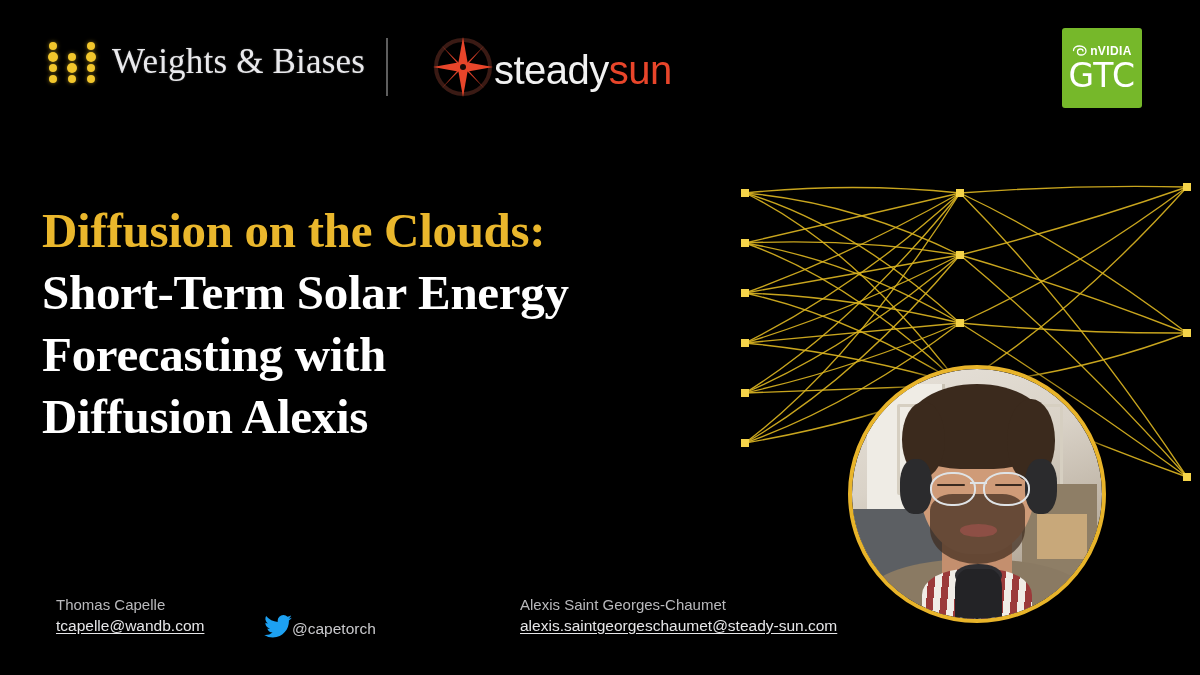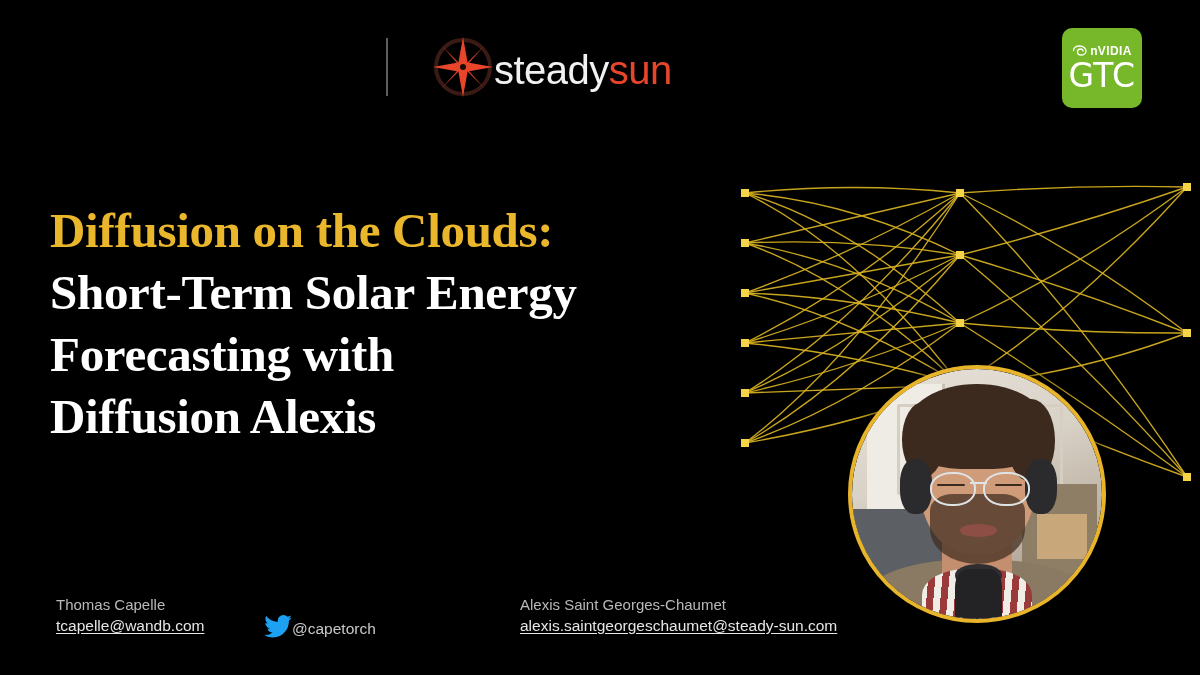--- a/index.html
+++ b/index.html
@@ -90,21 +90,21 @@
     top: 3px;
   }
   #steadysun-word .s-steady { color: #F1F1F1; }
   #steadysun-word .s-sun { color: #E8452A; }
 
   #gtc-badge {
     position: absolute;
     left: 1062px; top: 28px;
     width: 80px; height: 80px;
     background: #76B82A;
-    border-radius: 10px;
+    border-radius: 3px;
     display: flex;
     flex-direction: column;
     align-items: center;
     justify-content: center;
     gap: 1px;
   }
   #gtc-nvidia-row {
     display: flex;
     align-items: center;
     gap: 3px;
@@ -122,21 +122,21 @@
     font-size: 33px;
     font-weight: 400;
     letter-spacing: 0.5px;
     line-height: 1;
     font-family: "DejaVu Sans", sans-serif;
   }
 
   
   #title-block {
     position: absolute;
-    left: 50px; top: 200px;
+    left: 42px; top: 200px;
     width: 660px;
   }
   #title-block .tline {
     font-family: "Liberation Serif", serif;
     font-weight: bold;
     font-size: 49px;
     line-height: 62px;
     letter-spacing: -0.3px;
     white-space: nowrap;
   }
@@ -228,20 +228,37 @@
     white-space: nowrap;
   }
 </style>
 </head>
 <body>
 
 <div id="slide">
 
   <div id="logo-bar">
 
+    <div id="wandb-logo">
+      <span id="wandb-dots">
+        <i></i>
+          <i class="off"></i>
+          <i></i>
+        <i class="big"></i>
+          <i></i>
+          <i class="big"></i>
+        <i></i>
+          <i class="big"></i>
+          <i></i>
+        <i></i>
+          <i></i>
+          <i></i>
+      </span>
+      <span id="wandb-name">Weights &amp; Biases</span>
+    </div>
 
     <div id="logo-divider"></div>
 
     <div id="steadysun-logo">
       <span id="steadysun-star">
         <svg width="62" height="62" viewBox="0 0 62 62" aria-hidden="true">
           <circle cx="31" cy="31" r="27" fill="none" stroke="#3a1a14" stroke-width="4"></circle>
           <g fill="#E8452A">
             <polygon points="31,1 35.5,26 31,31 26.5,26"></polygon>
             <polygon points="31,61 35.5,36 31,31 26.5,36"></polygon>

